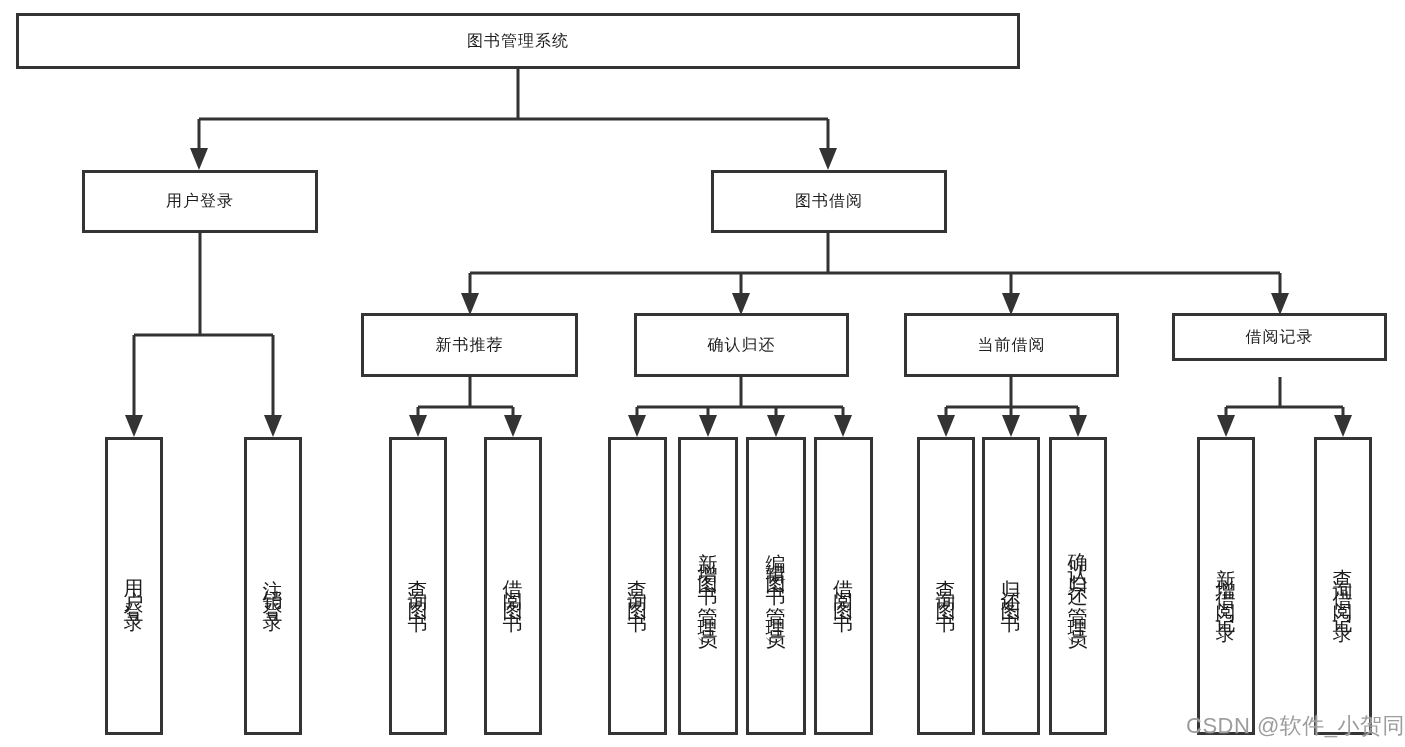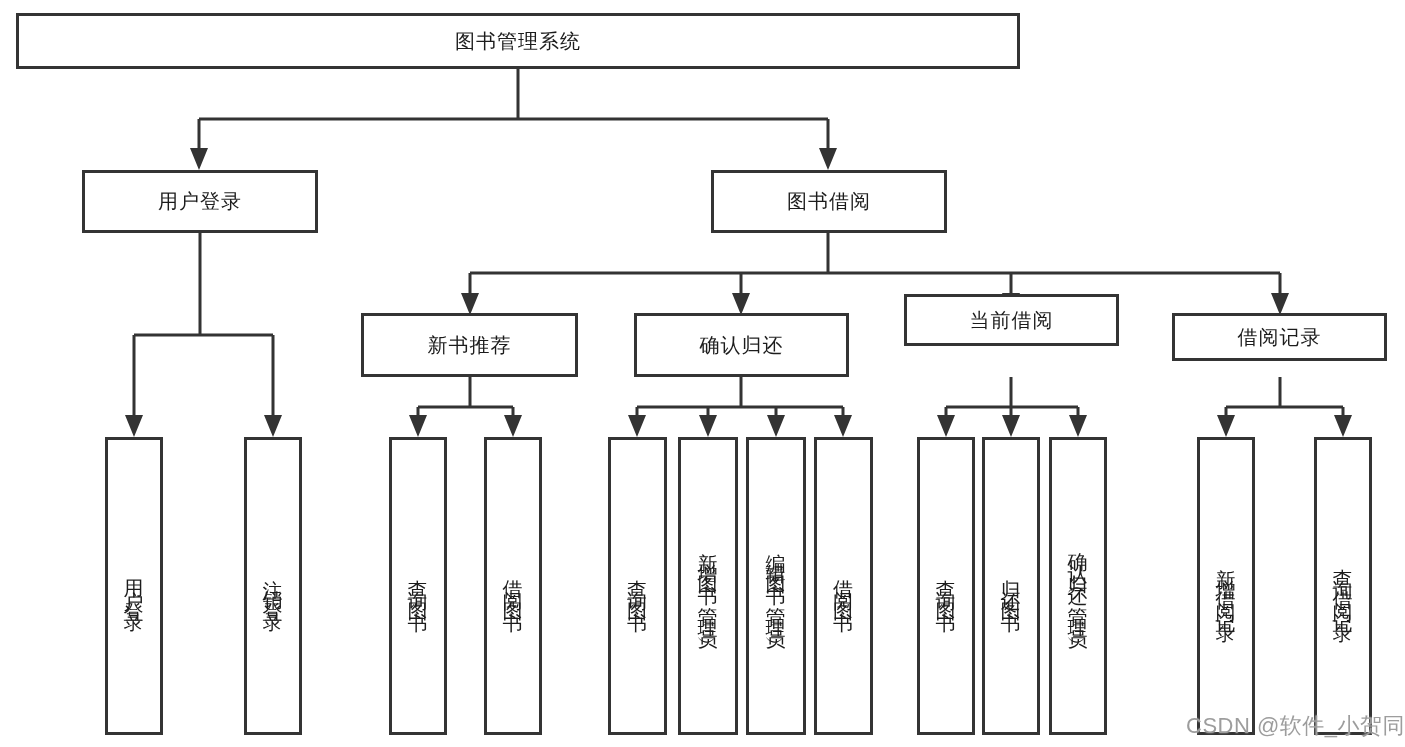--- a/index.html
+++ b/index.html
@@ -32,21 +32,21 @@
     position: absolute;
     background: var(--background);
     border: 3px solid var(--border);
     display: flex;
     align-items: center;
     justify-content: center;
     color: var(--text);
     z-index: 2;
   }
   .box.h span {
-    font-size: 20px;
+    font-size: 16px;
     letter-spacing: 1px;
     white-space: nowrap;
   }
   .box.v span {
     writing-mode: vertical-rl;
     text-orientation: mixed;
     font-size: 20px;
     line-height: 1.1;
     letter-spacing: 11px;
     white-space: nowrap;
@@ -115,21 +115,21 @@
   <div class="box h" style="left:711px; top:170px; width:236px; height:63px">
     <span>图书借阅</span>
   </div>
 
   <div class="box h" style="left:361px; top:313px; width:217px; height:64px">
     <span>新书推荐</span>
   </div>
   <div class="box h" style="left:634px; top:313px; width:215px; height:64px">
     <span>确认归还</span>
   </div>
-  <div class="box h" style="left:904px; top:294px; width:215px; height:52px">
+  <div class="box h" style="left:904px; top:313px; width:215px; height:64px">
     <span>当前借阅</span>
   </div>
   <div class="box h" style="left:1172px; top:313px; width:215px; height:48px">
     <span>借阅记录</span>
   </div>
 
   <div class="box v" style="left:105px; top:437px; width:58px; height:298px">
     <span>用户登录</span>
   </div>
   <div class="box v" style="left:244px; top:437px; width:58px; height:298px">

